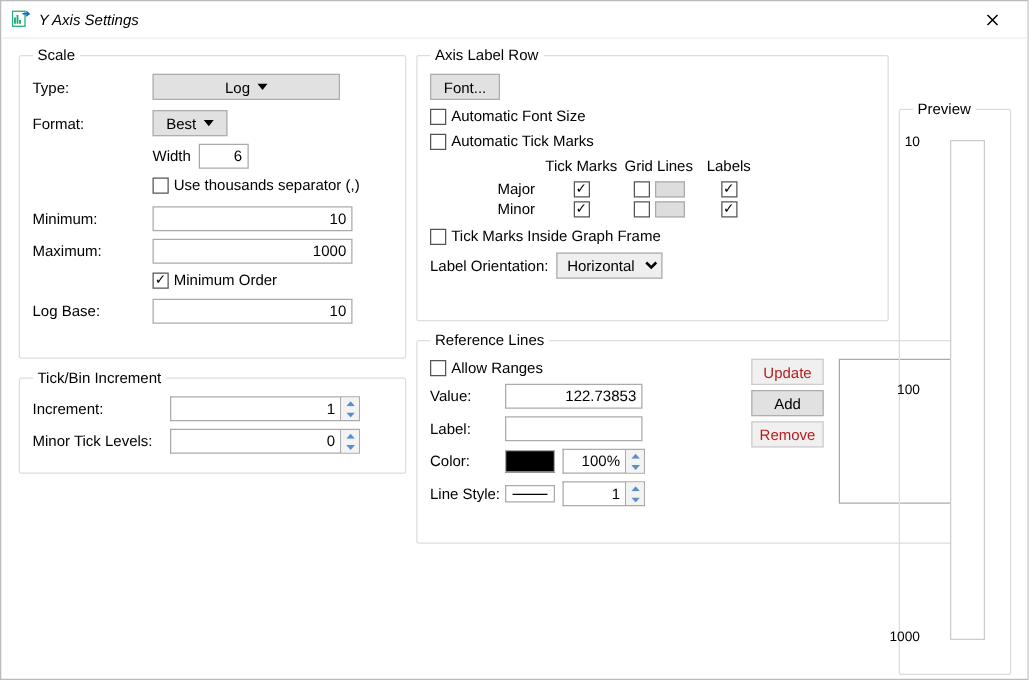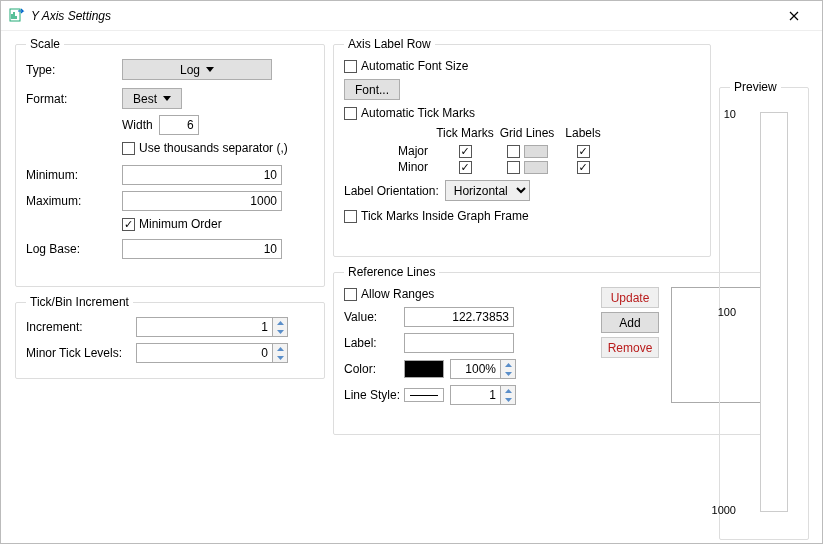--- a/index.html
+++ b/index.html
@@ -176,27 +176,27 @@
                 </svg>
               </div>
             </span>
         </span>
       </div>
     </fieldset>
 
     <fieldset class="fs-axis">
       <legend>Axis Label Row</legend>
       <div class="row">
+          <button class="btn small">Font...</button>
+        </div>
+      <div class="row">
           <label class="chk">
             <span class="box"></span>
             <span>Automatic Font Size</span>
           </label>
-        </div>
-      <div class="row">
-          <button class="btn small">Font...</button>
         </div>
       <div class="row">
           <label class="chk">
             <span class="box"></span>
             <span>Automatic Tick Marks</span>
           </label>
         </div>
 
       <div class="gridhead">
         <span></span>
@@ -236,31 +236,31 @@
             </label>
             <span class="swatch"></span>
           </span>
         <span class="cell">
             <label class="chk">
               <span class="box on"></span>
             </label>
           </span>
       </div>
 
-      <div class="row" style="margin-top:6px">
-        <span class="lbl" style="margin-right:6px">Label Orientation:</span>
-        <select><option>Horizontal</option></select>
-      </div>
-
       <div class="row" style="margin-top:8px">
           <label class="chk">
             <span class="box"></span>
             <span>Tick Marks Inside Graph Frame</span>
           </label>
         </div>
+
+      <div class="row" style="margin-top:6px">
+        <span class="lbl" style="margin-right:6px">Label Orientation:</span>
+        <select><option>Horizontal</option></select>
+      </div>
     </fieldset>
 
     <fieldset class="fs-ref">
       <legend>Reference Lines</legend>
       <div style="display:flex">
         <div style="flex:1">
           <div class="row">
               <label class="chk">
                 <span class="box"></span>
                 <span>Allow Ranges</span>

